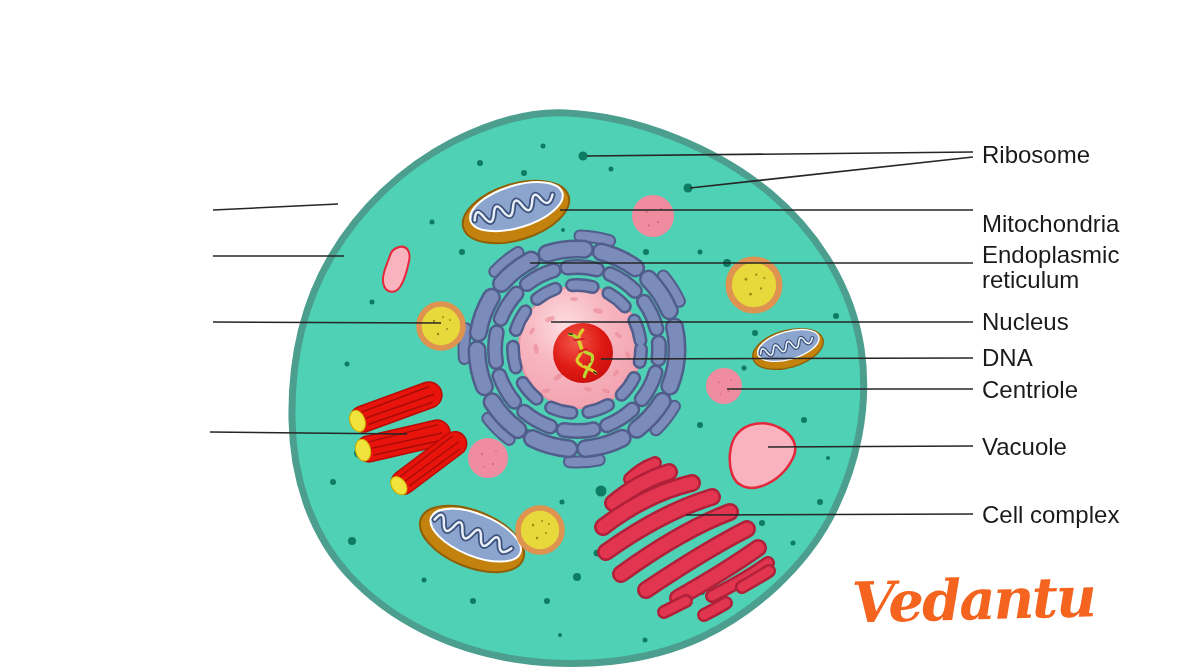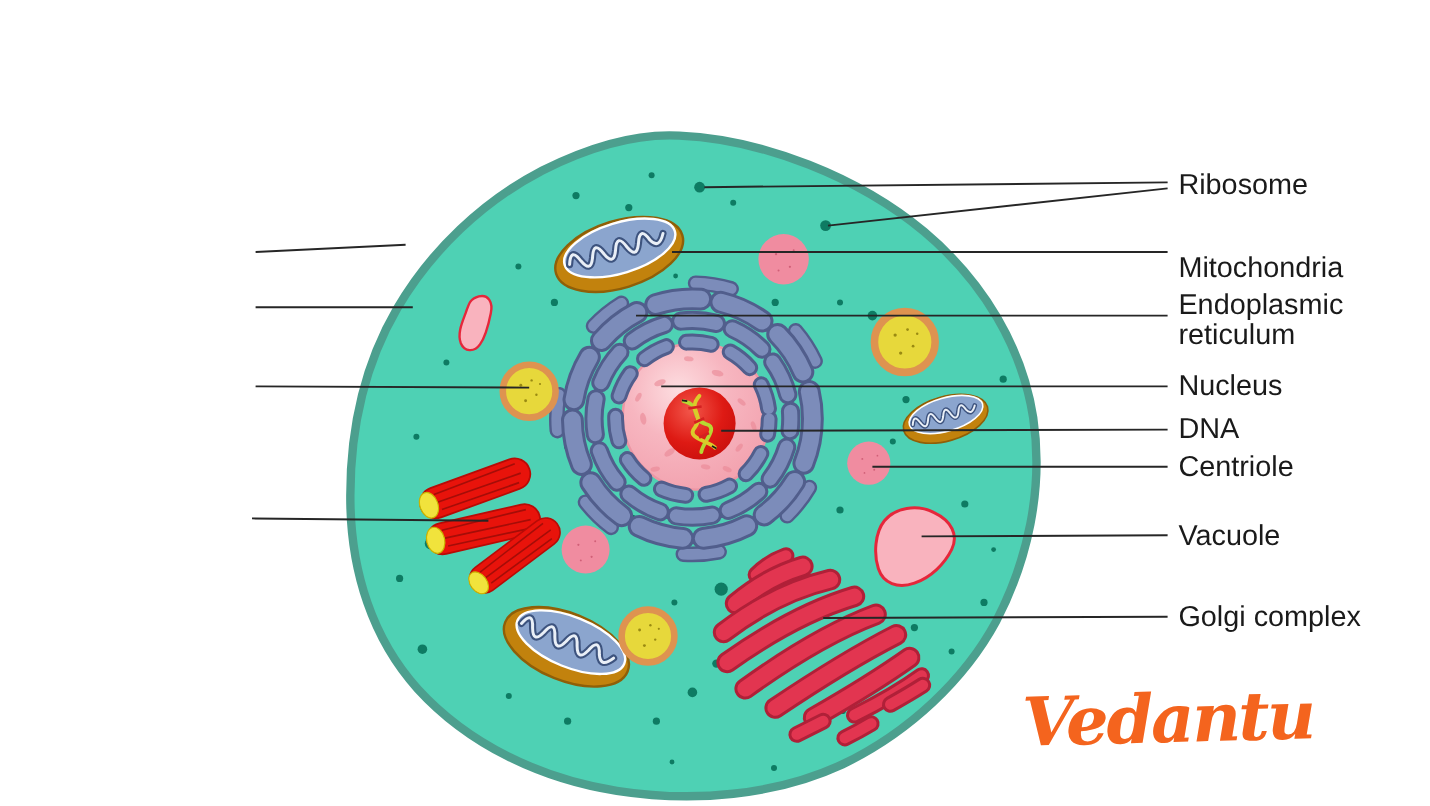--- a/index.html
+++ b/index.html
@@ -268,17 +268,17 @@
 
 
 
   <div class="lbl right" style="left:982px; top:142px;">Ribosome</div>
   <div class="lbl right" style="left:982px; top:211px;">Mitochondria</div>
   <div class="lbl right wrap" style="left:982px; top:242px;">Endoplasmic reticulum</div>
   <div class="lbl right" style="left:982px; top:309px;">Nucleus</div>
   <div class="lbl right" style="left:982px; top:345px;text-align:right;">DNA</div>
   <div class="lbl right" style="left:982px; top:377px;">Centriole</div>
   <div class="lbl right" style="left:982px; top:434px;">Vacuole</div>
-  <div class="lbl right" style="left:982px; top:502px;">Golgi complex</div>
+  <div class="lbl right" style="left:982px; top:502px;">Cell complex</div>
 
   <div class="logo">Vedantu</div>
 
 </div>
 
 </body></html>

